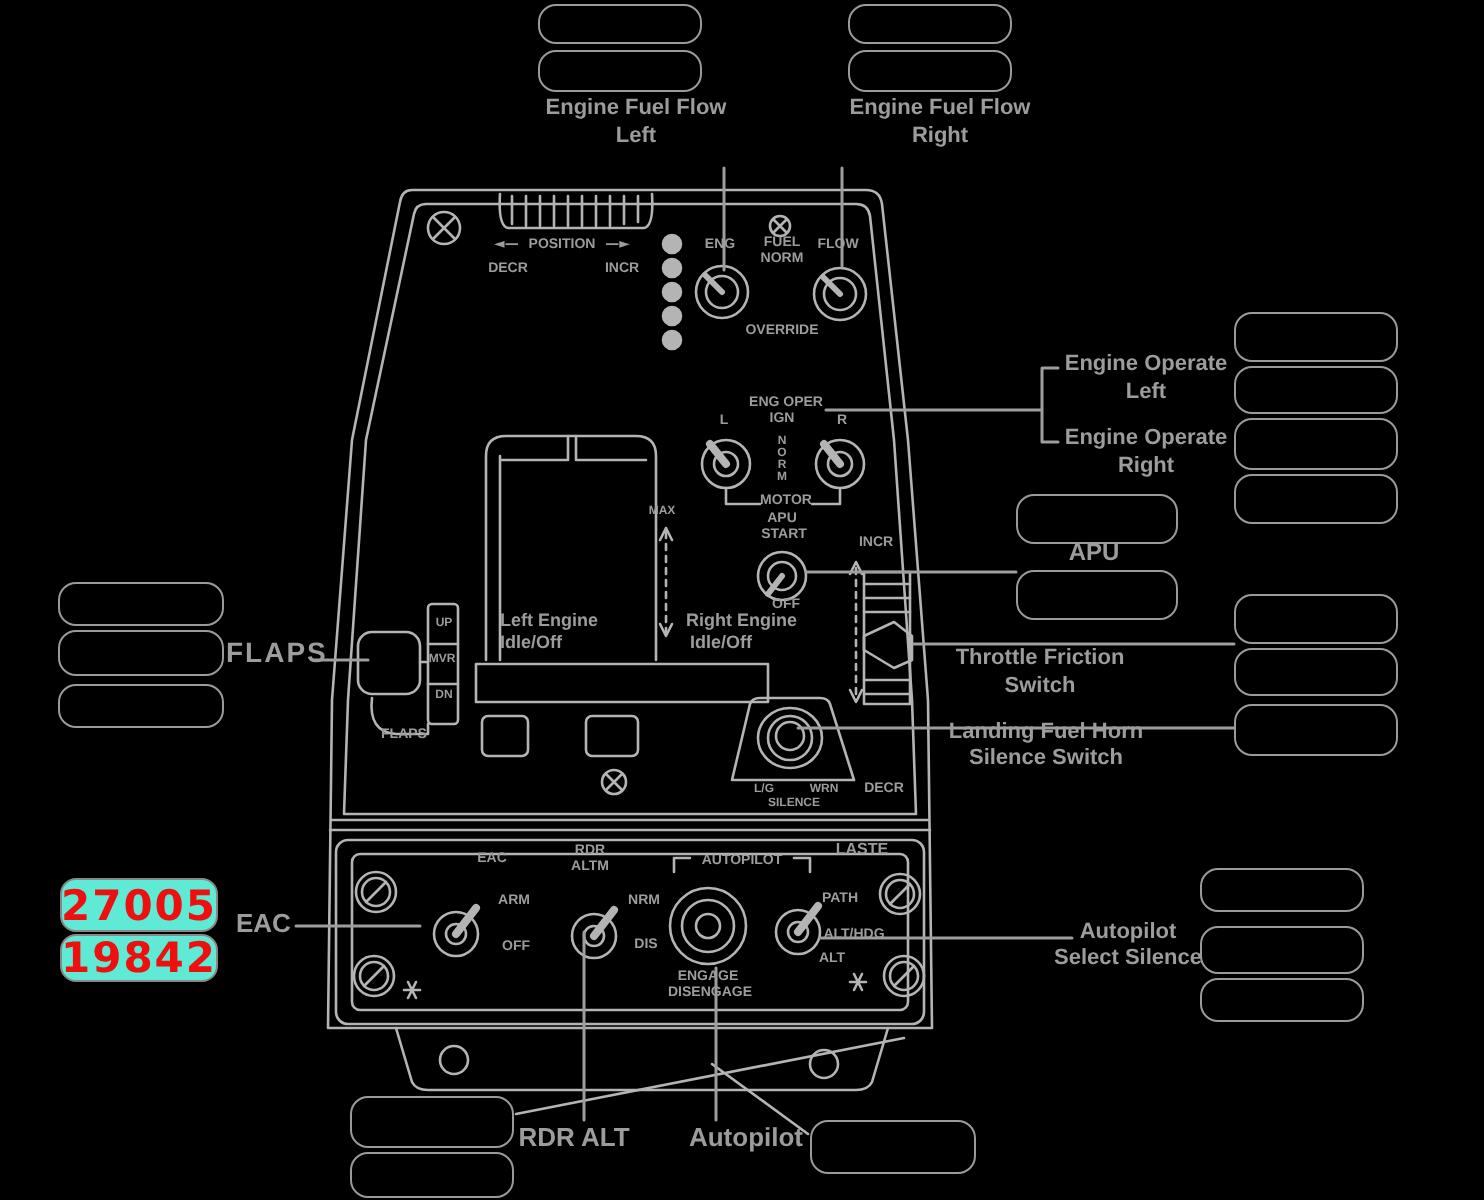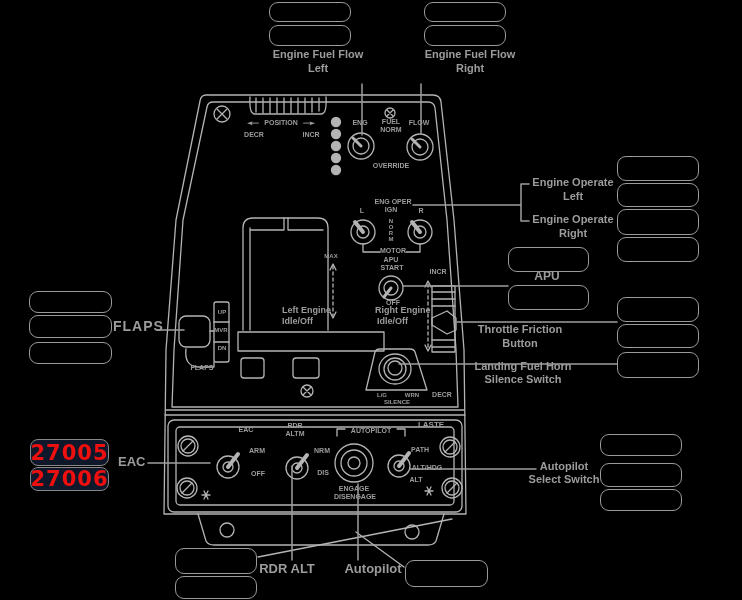--- a/index.html
+++ b/index.html
@@ -15,36 +15,36 @@
   }
   #lineart{position:absolute;left:0;top:0;}
   .lbl{
     position:absolute;color:var(--text);font-weight:700;
     white-space:nowrap;line-height:1.05;
   }
   .ctr{transform:translateX(-50%);text-align:center;}
   .s6{font-size:6px;}
   .s7{font-size:7px;}
   .s8{font-size:8px;text-align:right;}
-  .s9{font-size:9px;padding-left:32px;}
+  .s9{font-size:9px;}
   .s11{font-size:11px;}
   .s12{font-size:12px;}
   .s13{font-size:13px;}
   .s14{font-size:14px;letter-spacing:1px;}
   .dv{font-family:"DejaVu Sans",sans-serif;}
   .vtext{
     writing-mode:vertical-rl;text-orientation:upright;
     letter-spacing:0px;line-height:1;
   }
   .rbox{
     position:absolute;background:#000;border:1.5px solid #9a9a9a;border-radius:9px;
     box-sizing:border-box;
   }
   .tag{
-    position:absolute;background:#0f172a;border:1.5px solid #888;border-radius:8px;
+    position:absolute;background:#5eead4;border:1.5px solid #888;border-radius:8px;
     box-sizing:border-box;color:var(--red);font-weight:700;font-size:21px;
     display:flex;align-items:center;justify-content:center;
     font-family:"DejaVu Sans",sans-serif;letter-spacing:1px;
   }
 </style>
 </head>
 <body>
 
 <div id="stage">
 
@@ -215,37 +215,37 @@
   <div class="rbox" style="left:617px;top:324px;width:82px;height:24px"></div>
   <div class="rbox" style="left:617px;top:352px;width:82px;height:26px"></div>
   <div class="rbox" style="left:600px;top:434px;width:82px;height:22px"></div>
   <div class="rbox" style="left:600px;top:463px;width:82px;height:24px"></div>
   <div class="rbox" style="left:600px;top:489px;width:82px;height:22px"></div>
   <div class="rbox" style="left:175px;top:548px;width:82px;height:26px"></div>
   <div class="rbox" style="left:175px;top:576px;width:82px;height:23px"></div>
   <div class="rbox" style="left:405px;top:560px;width:83px;height:27px"></div>
 
   <div class="tag" style="left:30px;top:439px;width:79px;height:27px">27005</div>
-  <div class="tag" style="left:30px;top:467px;width:79px;height:24px">27006</div>
+  <div class="tag" style="left:30px;top:467px;width:79px;height:24px">19842</div>
 
   <div class="lbl s11 ctr" style="left:318px;top:49px">Engine Fuel Flow</div>
   <div class="lbl s11 ctr" style="left:318px;top:63px">Left</div>
   <div class="lbl s11 ctr" style="left:470px;top:49px">Engine Fuel Flow</div>
   <div class="lbl s11 ctr" style="left:470px;top:63px">Right</div>
   <div class="lbl s11 ctr" style="left:573px;top:177px">Engine Operate</div>
   <div class="lbl s11 ctr" style="left:573px;top:191px">Left</div>
   <div class="lbl s11 ctr" style="left:573px;top:214px">Engine Operate</div>
   <div class="lbl s11 ctr" style="left:573px;top:228px">Right</div>
   <div class="lbl s12 ctr" style="left:547px;top:270px">APU</div>
   <div class="lbl s11 ctr" style="left:520px;top:324px">Throttle Friction</div>
-  <div class="lbl s11 ctr" style="left:520px;top:338px">Button</div>
+  <div class="lbl s11 ctr" style="left:520px;top:338px">Switch</div>
   <div class="lbl s11 ctr" style="left:523px;top:361px">Landing Fuel Horn</div>
   <div class="lbl s11 ctr" style="left:523px;top:374px">Silence Switch</div>
   <div class="lbl s11 ctr" style="left:564px;top:461px">Autopilot</div>
-  <div class="lbl s11 ctr" style="left:564px;top:474px">Select Switch</div>
+  <div class="lbl s11 ctr" style="left:564px;top:474px">Select Silence</div>
   <div class="lbl s14" style="left:113px;top:319px">FLAPS</div>
   <div class="lbl s13" style="left:118px;top:455px">EAC</div>
   <div class="lbl s13 ctr" style="left:287px;top:562px">RDR ALT</div>
   <div class="lbl s13 ctr" style="left:373px;top:562px">Autopilot</div>
 
   <div class="lbl s7 ctr" style="left:281px;top:119px">
     <span class="dv">◄—</span>
     <span style="margin:0 3px">POSITION</span>
     <span class="dv">—►</span>
   </div>

